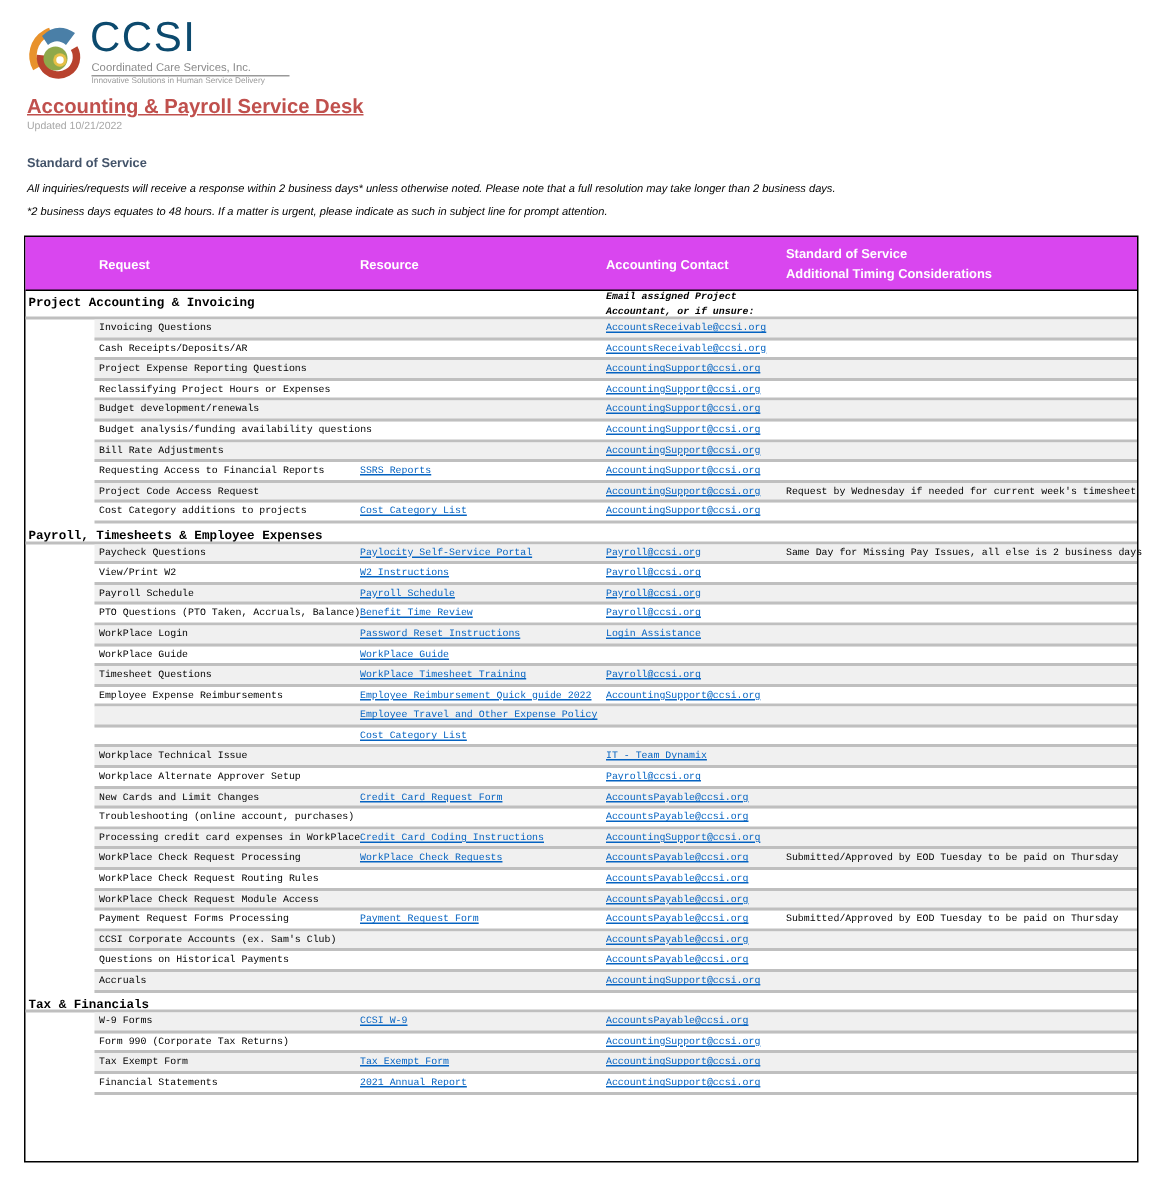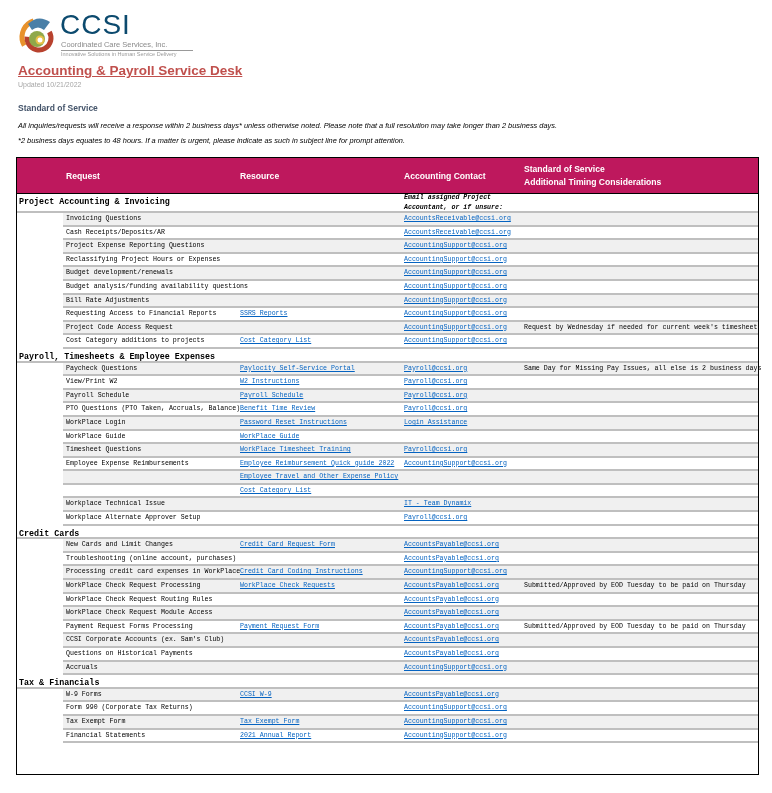--- a/index.html
+++ b/index.html
@@ -11,21 +11,21 @@
   .logo-line { position: absolute; left: 43px; top: 40px; width: 132px; height: 1px; background: #999; }
   .logo-sub2 { position: absolute; left: 43px; top: 41px; font-size: 5.5px; color: #9a9a9a; white-space: nowrap; }
   .title { position: absolute; left: 18px; top: 63px; font-size: 13.5px; font-weight: bold; color: #c0504d; text-decoration: underline; text-decoration-color: #c0504d; white-space: nowrap; }
   .updated { position: absolute; left: 18px; top: 81px; font-size: 7px; color: #a6a6a6; white-space: nowrap; }
   .sos-head { position: absolute; left: 18px; top: 103px; font-size: 8.5px; font-weight: bold; color: #44546a; white-space: nowrap; }
   .note { position: absolute; left: 18px; font-size: 7.4px; font-style: italic; white-space: nowrap; }
   .note1 { top: 121px; text-align: center; }
   .note2 { top: 136px; }
 
   .table { position: absolute; left: 16px; top: 157px; width: 743px; height: 618px; border: 1px solid #000; border-top: 1px solid #000; box-sizing: border-box; }
-  .thead { position: absolute; left: 0; top: 0; width: 741px; height: 35px; background: #be185d; border-bottom: 1.5px solid #000; color: #fff; font-weight: bold; font-size: 8.6px; }
+  .thead { position: absolute; left: 0; top: 0; width: 741px; height: 35px; background: #d946ef; border-bottom: 1.5px solid #000; color: #fff; font-weight: bold; font-size: 8.6px; }
   .th { position: absolute; white-space: nowrap; }
   .th1 { left: 49px; top: 13px; }
   .th2 { left: 223px; top: 13px; }
   .th3 { left: 387px; top: 13px; }
   .th4 { left: 507px; top: 5px; line-height: 13px; }
 
   .rows { position: absolute; left: 0; top: 33px; width: 741px; font-family: Liberation Mono, monospace; }
   .row { position: relative; height: 13.6px; width: 741px; font-size: 6.6px; }
   .row.alt .band { background: #f0f0f0; }
   .band { position: absolute; left: 46px; right: 0; top: 0; bottom: 0; }
@@ -200,24 +200,20 @@
       <div class="row data alt">
         <div class="band"></div>
         <div class="cell c-req">Workplace Technical Issue</div>
         <a class="cell c-con link">IT - Team Dynamix</a>
       </div>
       <div class="row data">
         <div class="band"></div>
         <div class="cell c-req">Workplace Alternate Approver Setup</div>
         <a class="cell c-con link">Payroll@ccsi.org</a>
       </div>
-      <div class="section" style="height: 13.6px;">
-        <div class="band"></div>
-        <div class="sec-label">Credit Cards</div>
-      </div>
       <div class="row data alt">
         <div class="band"></div>
         <div class="cell c-req">New Cards and Limit Changes</div>
         <a class="cell c-res link">Credit Card Request Form</a>
         <a class="cell c-con link">AccountsPayable@ccsi.org</a>
       </div>
       <div class="row data">
         <div class="band"></div>
         <div class="cell c-req">Troubleshooting (online account, purchases)</div>
         <a class="cell c-con link">AccountsPayable@ccsi.org</a>

